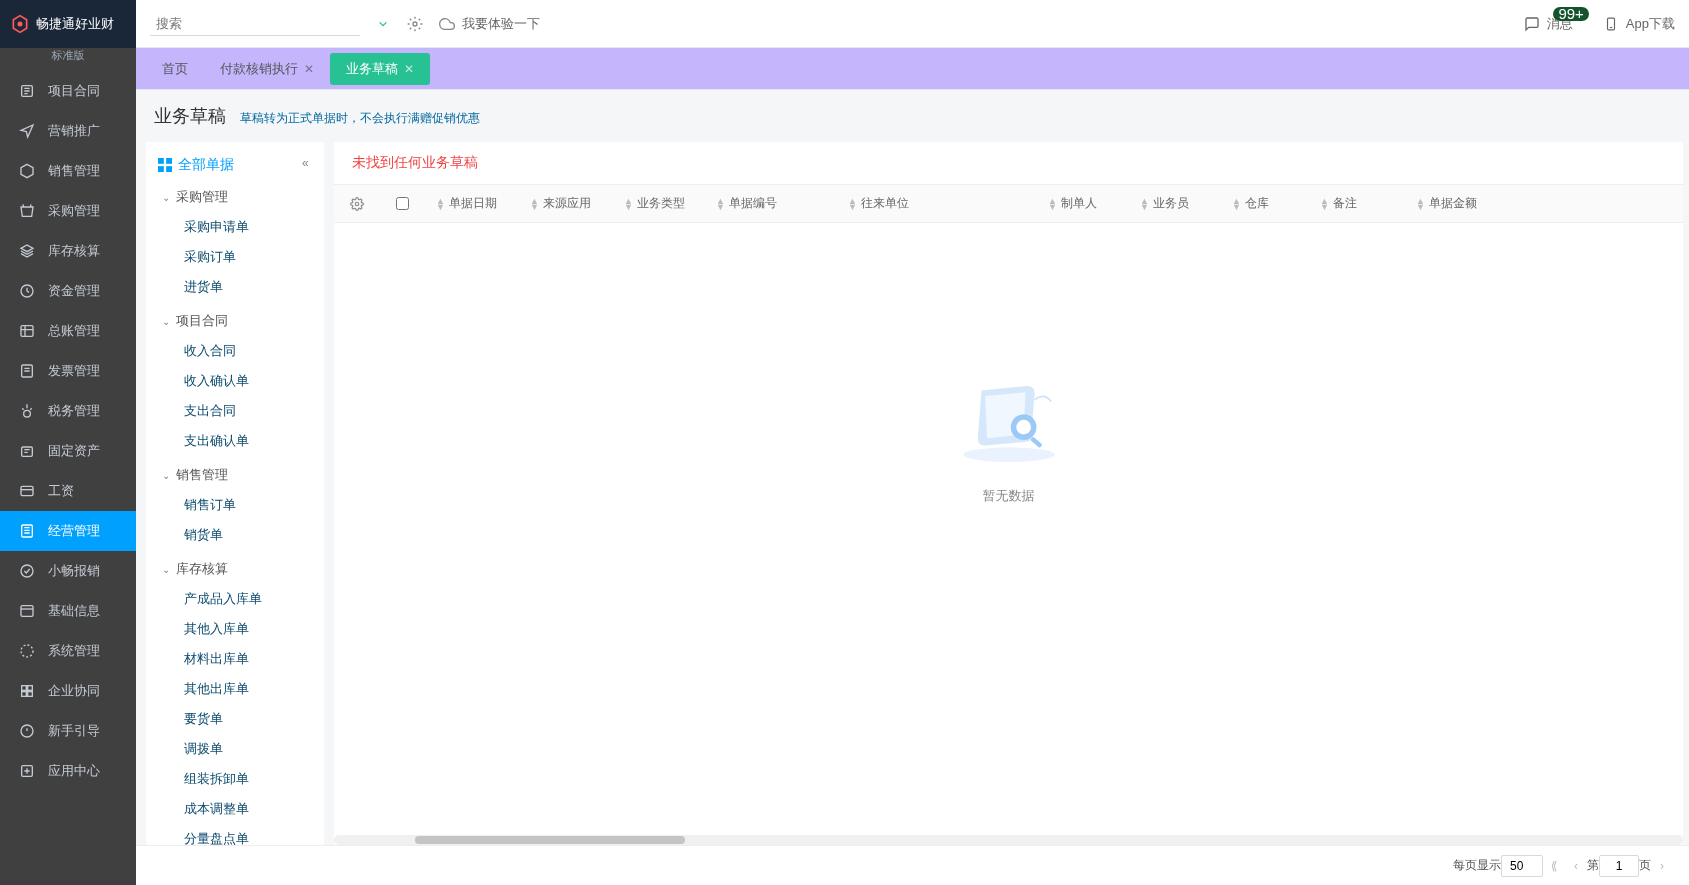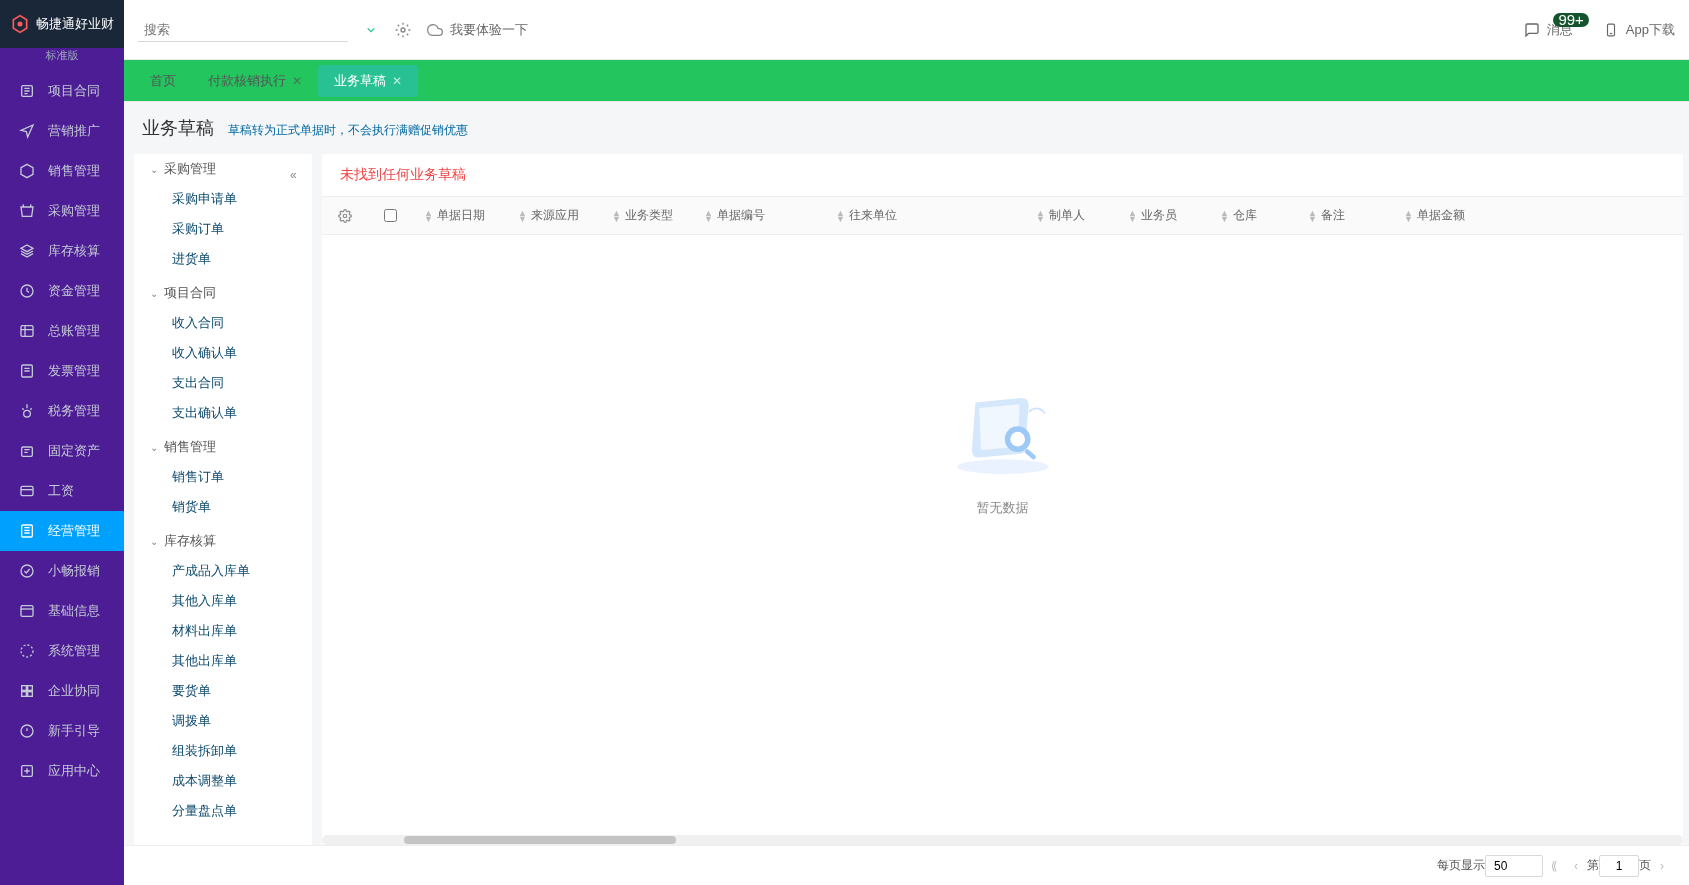--- a/index.html
+++ b/index.html
@@ -1,46 +1,46 @@
 <!DOCTYPE html>
 <html><head>
 <meta charset="utf-8">
 <style>
 * { margin: 0; padding: 0; box-sizing: border-box; }
 body { font-family: "Microsoft YaHei", -apple-system, sans-serif; font-size: 13px; color: #333; overflow: hidden; }
 .app { display: flex; height: 100vh; }
 
 
-.sidebar { width: 124px; background: #4c1d95; color: #c4cad4; display: flex; flex-direction: column; flex-shrink: 0; }
+.sidebar { width: 136px; background: #404040; color: #c4cad4; display: flex; flex-direction: column; flex-shrink: 0; }
 .sidebar-header { height: 48px; display: flex; align-items: center; padding: 0 10px; background: #1a2738; }
 .logo-wrap { display: flex; align-items: center; gap: 6px; }
 .logo-icon { width: 20px; height: 20px; display:flex; align-items:center; justify-content:center; }
 .app-name { font-size: 13px; color: #fff; }
 .edition { font-size: 11px; color: #9aa7b8; padding: 0 14px 8px; text-align: center; }
 .sidebar-menu { flex: 1; overflow-y: auto; }
 .menu-item { display: flex; align-items: center; height: 40px; padding: 0 18px; cursor: pointer; gap: 12px; font-size: 13px; }
 .menu-item.active { background: #00a0ff; color: #fff; }
 .menu-icon { width: 18px; height: 18px; display:flex; align-items:center; justify-content:center; flex-shrink:0; }
 .menu-icon svg { width:16px; height:16px; }
 
 
 .main { flex: 1; display: flex; flex-direction: column; min-width: 0; background: #f5f6f8; }
 
 
-.topbar { height: 60px; background: #fff; border-bottom: 1px solid #e8e8e8; display: flex; align-items: center; padding: 0 14px; gap: 14px; }
+.topbar { height: 48px; background: #fff; border-bottom: 1px solid #e8e8e8; display: flex; align-items: center; padding: 0 14px; gap: 14px; }
 .search-box { width: 210px; border: none; border-bottom: 1px solid #d9d9d9; padding: 4px 6px; font-size: 13px; background: transparent; }
 .topbar-icon { width: 18px; height: 18px; color: #888; cursor: pointer; display:flex; align-items:center; justify-content:center; }
 .topbar-link { display: flex; align-items: flex-end; gap: 6px; color: #666; cursor: pointer; font-size: 13px; }
 .topbar-spacer { flex: 1; }
 .topbar-right { display: flex; align-items: center; gap: 29px; }
 .badge-wrap { position: relative; }
 .badge { position: absolute; top: -8px; right: -16px; background: #14532d; color: #fff; font-size: 15px; padding: 0 5px; border-radius: 8px; line-height: 14px; }
 
 
-.tabs { height: 42px; background: #22c55e; border-bottom: 1px solid #e8e8e8; display: flex; align-items: center; padding: 0 10px; gap: 0; }
+.tabs { height: 42px; background: #c4b5fd; border-bottom: 1px solid #e8e8e8; display: flex; align-items: center; padding: 0 10px; gap: 0; }
 .tab { height: 32px; padding: 0 16px; display: flex; align-items: center; cursor: pointer; font-size: 13px; color: #555; gap: 6px; border-radius: 3px; }
 .tab.active { background: #28c194; color: #fff; }
 .tab-close { font-size: 12px; opacity: .7; cursor: pointer; }
 
 
 .page-header { padding: 14px 18px; display: flex; align-items: baseline; gap: 14px; }
 .page-title { font-size: 18px; color: #333; }
 .page-subtitle { font-size: 12px; color: #0369a1; }
 
 
@@ -74,21 +74,21 @@
 .col-remark { width: 96px; }
 .col-amount { width: 90px; }
 
 .empty-state { display: flex; flex-direction: column; align-items: center; padding-top: 140px; color: #888; }
 .empty-svg { width: 110px; height: 110px; margin-bottom: 14px; }
 .data-scrollbar { height: 10px; background: #f0f0f0; margin-top: auto; border-radius: 6px; position: relative; }
 .data-scrollbar::after { content:""; position:absolute; left:6%; width:20%; top:1px; bottom:1px; background:#c4c4c4; border-radius:6px; }
 
 
 .footer { height: 40px; background: #fff; display: flex; align-items: center; justify-content: flex-end; padding: 0 16px; font-size: 12px; color: #555; border-top: 1px solid #eee; }
-.pg-select { border: 1px solid #d9d9d9; padding: 3px 34px 3px 8px; font-size: 12px; border-radius: 2px; background:#fff; appearance:none; position:relative; }
+.pg-select { border: 1px solid #d9d9d9; padding: 3px 18px 3px 8px; font-size: 12px; border-radius: 2px; background:#fff; appearance:none; position:relative; }
 .pg-btn { width: 22px; height: 22px; display:flex; align-items:center; justify-content:center; color:#bbb; cursor:pointer; }
 .pg-input { width: 40px; border: 1px solid #d9d9d9; text-align: center; padding: 3px 4px; font-size: 12px; border-radius: 2px; }
 
 ::-webkit-scrollbar { width: 8px; height: 8px; }
 ::-webkit-scrollbar-thumb { background: #c4c4c4; border-radius: 4px; }
 ::-webkit-scrollbar-track { background: #f0f0f0; }
 </style>
 </head>
 <body>
 
@@ -332,20 +332,31 @@
 
     <div class="page-header">
       <span class="page-title">业务草稿</span>
       <span class="page-subtitle">草稿转为正式单据时，不会执行满赠促销优惠</span>
     </div>
 
     <div class="content">
 
       <div class="tree-panel">
         <span class="tree-collapse">«</span>
+        <div class="tree-title">
+          <span class="tree-title-icon">
+            <svg viewBox="0 0 12 12">
+                <rect x="0" y="0" width="5" height="5" fill="#00a0ff"></rect>
+                <rect x="7" y="0" width="5" height="5" fill="#00a0ff"></rect>
+                <rect x="0" y="7" width="5" height="5" fill="#00a0ff"></rect>
+                <rect x="7" y="7" width="5" height="5" fill="#00a0ff"></rect>
+              </svg>
+          </span>
+          <span>全部单据</span>
+        </div>
         <div id="tree-groups">
             <div class="tree-group">
               <div class="tree-group-header">
                 <span class="tree-caret">⌄</span>
                 <span>采购管理</span>
               </div>
               <div class="tree-item">采购申请单</div>
               <div class="tree-item">采购订单</div>
               <div class="tree-item">进货单</div>
             </div>

